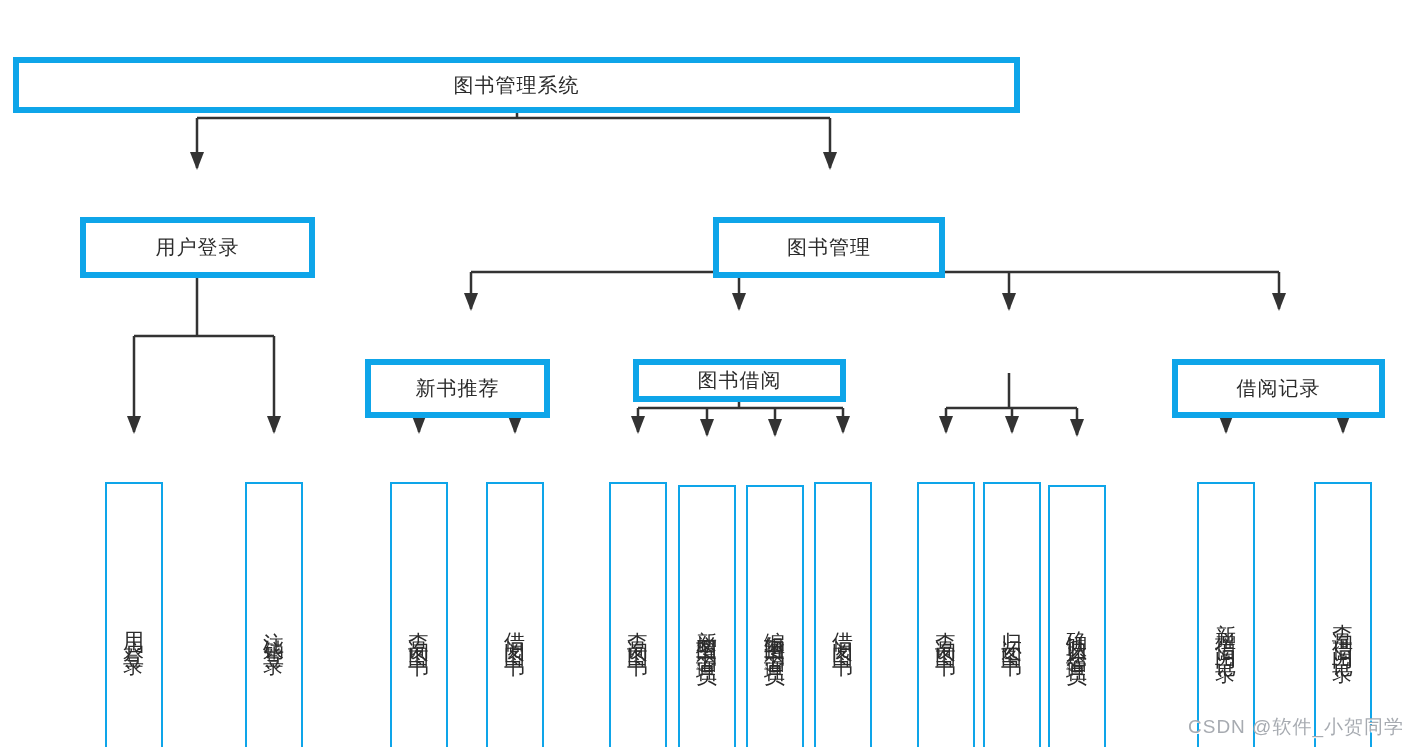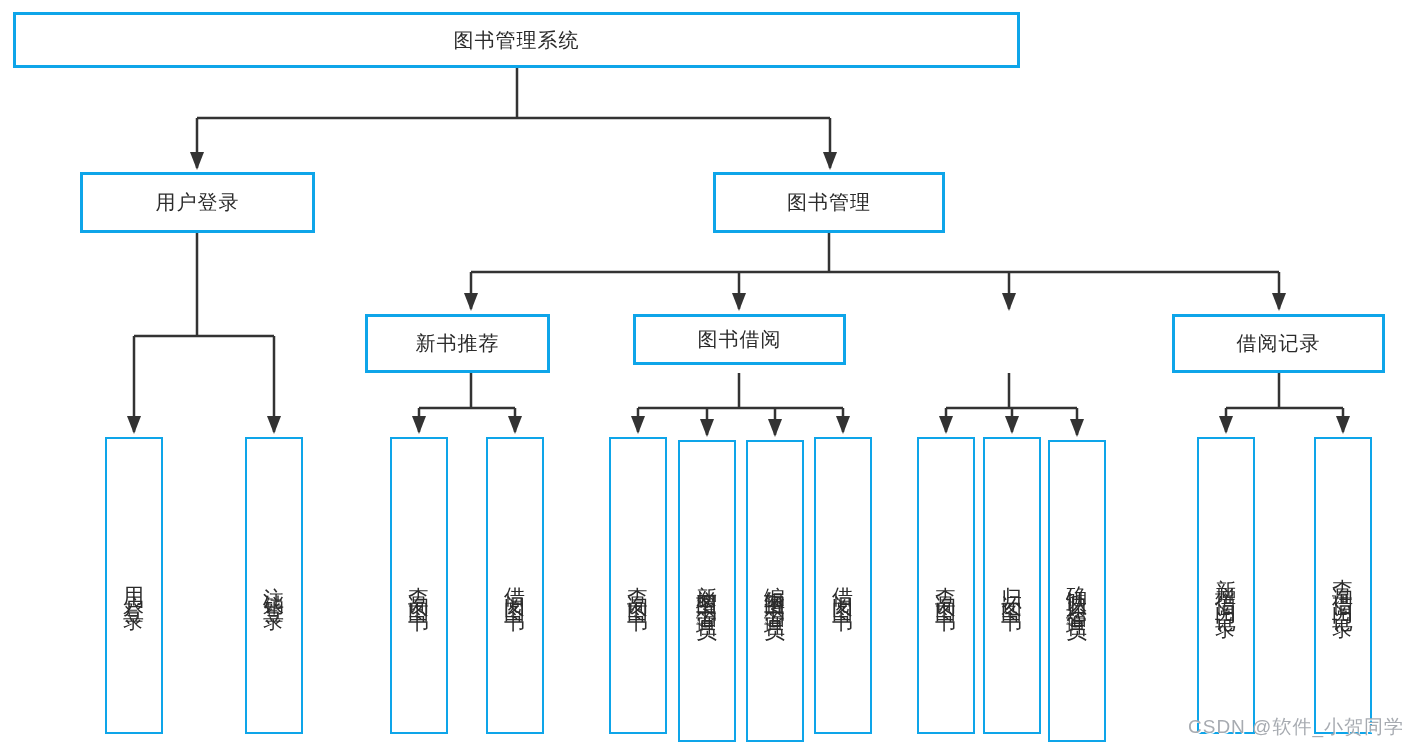--- a/index.html
+++ b/index.html
@@ -18,26 +18,27 @@
   .wires {
     position: absolute;
     left: 0;
     top: 0;
     z-index: 0;
   }
   .node {
     position: absolute;
     box-sizing: border-box;
     background: #ffffff;
-    border: 3px solid #0ea5e9;
+    border: 6px solid #0ea5e9;
     color: #2b2b2b;
     display: flex;
     align-items: center;
     justify-content: center;
     z-index: 1;
+    margin-top: 45px;
   }
   .node.h {
     font-size: 20px;
     letter-spacing: 1px;
     white-space: nowrap;
   }
   .node.leaf {
     border-width: 2.5px;
     writing-mode: vertical-rl;
     text-orientation: mixed;
@@ -119,21 +120,21 @@
       </g>
     </g>
   </svg>
 
   <div class="node h" style="left:13px; top:12px; width:1007px; height:56px;">图书管理系统</div>
 
   <div class="node h" style="left:80px; top:172px; width:235px; height:61px;">用户登录</div>
   <div class="node h" style="left:713px; top:172px; width:232px; height:61px;">图书管理</div>
 
   <div class="node h" style="left:365px; top:314px; width:185px; height:59px;">新书推荐</div>
-  <div class="node h" style="left:633px; top:314px; width:213px; height:51px;">图书借阅</div>
+  <div class="node h" style="left:633px; top:314px; width:213px; height:43px;">图书借阅</div>
   <div class="node h" style="left:1172px; top:314px; width:213px; height:59px;">借阅记录</div>
 
   <div class="node leaf" style="left:105px; top:437px; width:58px; height:297px;">用户登录</div>
   <div class="node leaf" style="left:245px; top:437px; width:58px; height:297px;">注销登录</div>
 
   <div class="node leaf" style="left:390px; top:437px; width:58px; height:297px;">查询图书</div>
   <div class="node leaf" style="left:486px; top:437px; width:58px; height:297px;">借阅图书</div>
 
   <div class="node leaf" style="left:609px; top:437px; width:58px; height:297px;">查询图书</div>
   <div class="node leaf" style="left:678px; top:440px; width:58px; height:302px; letter-spacing:5px;">新增图书（管理员）</div>

